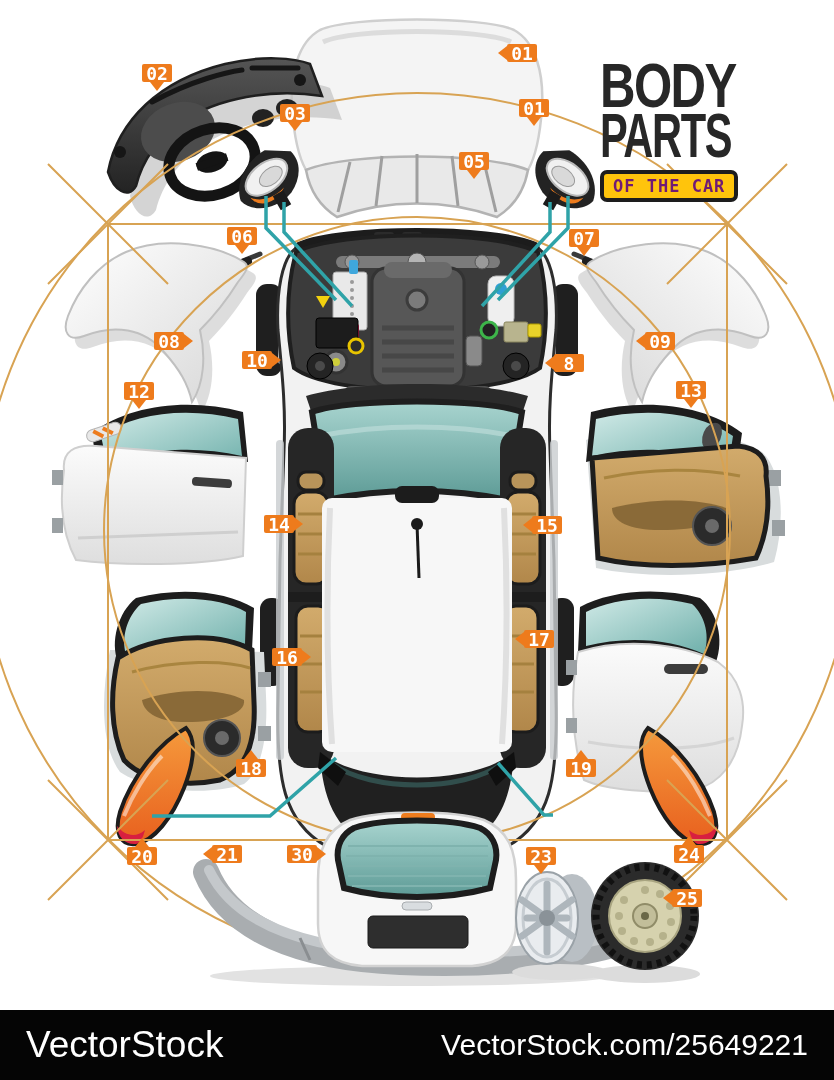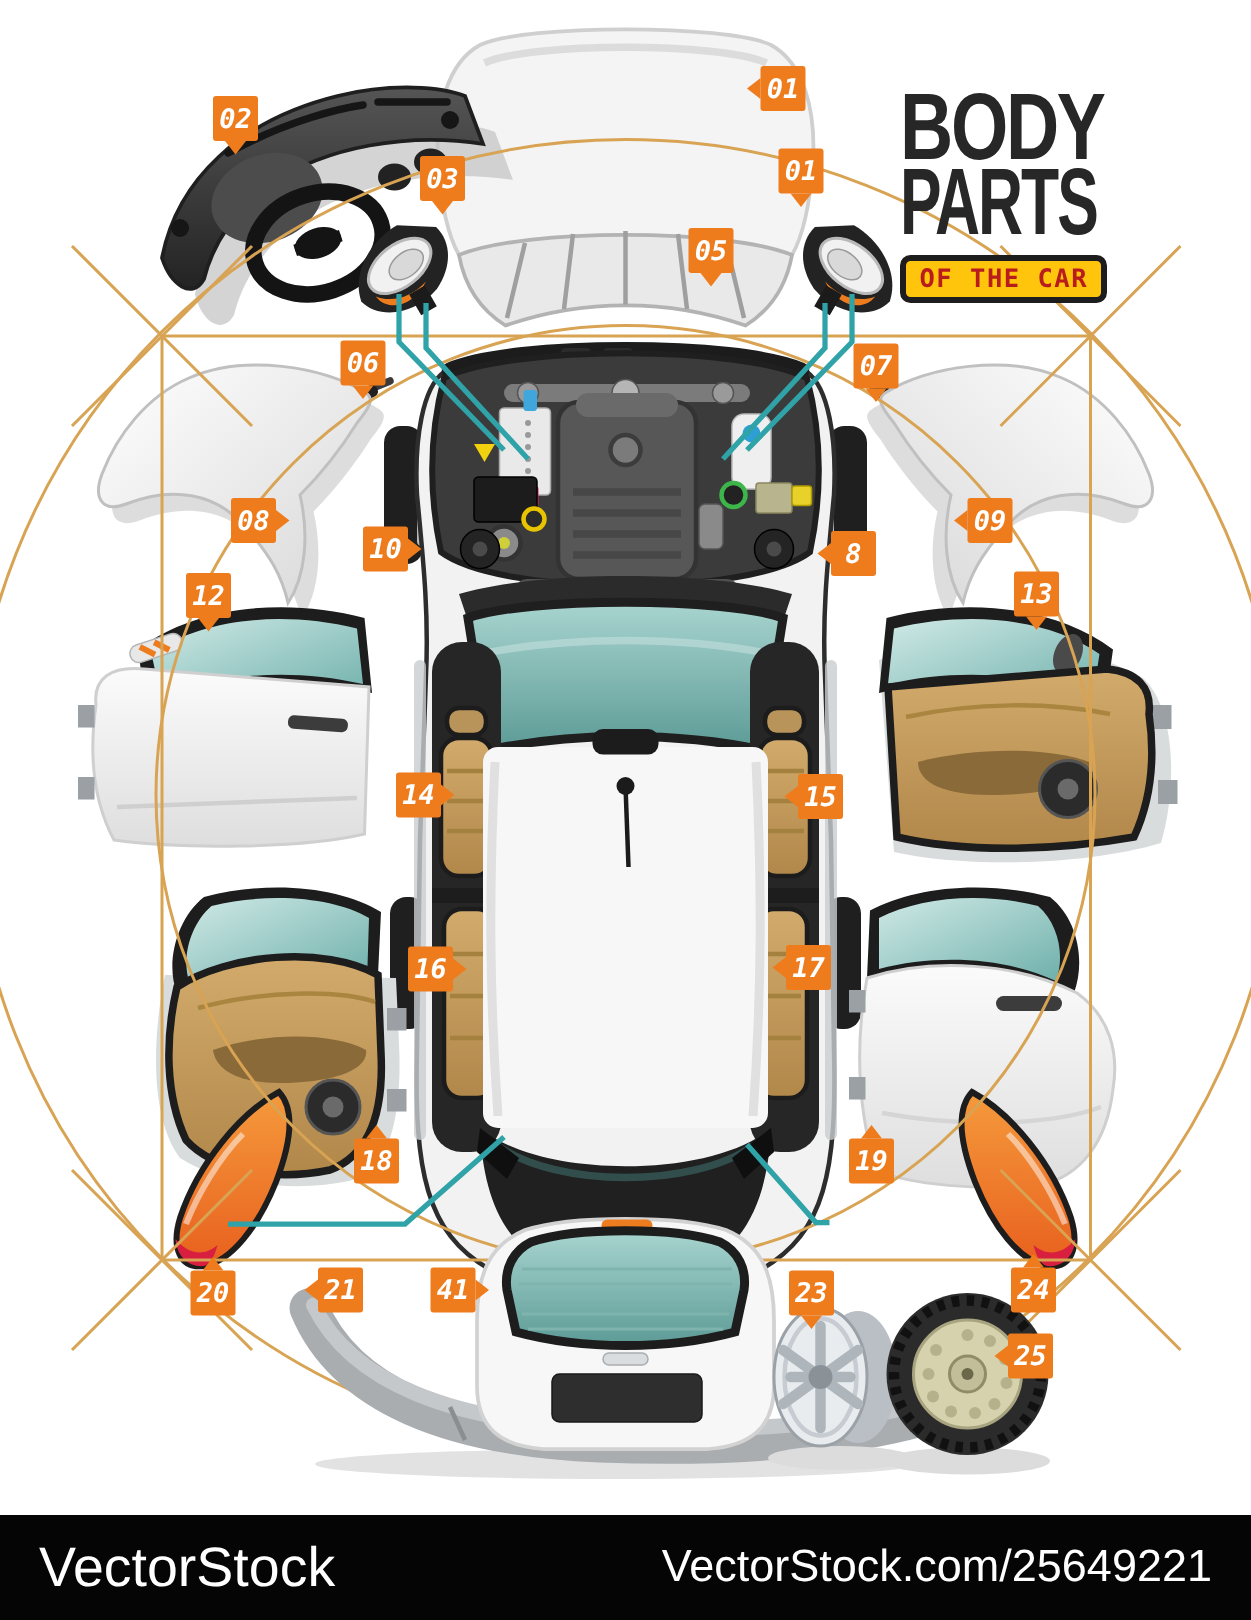--- a/index.html
+++ b/index.html
@@ -8,27 +8,27 @@
   .art{position:absolute;left:0;top:0;z-index:1;}
 
   
   .title-block{position:absolute;left:600px;top:60px;z-index:20;color:#272727;}
   .title-line{display:block;font-weight:bold;font-size:63px;line-height:50px;
               letter-spacing:-2px;transform:scaleX(.78);transform-origin:left top;
               font-family:"Liberation Sans",sans-serif;}
   .title-line.l2{transform:scaleX(.66);}
   .plate{display:inline-block;margin-top:10px;background:#FFC40C;border:4px solid #1d1d1d;
          border-radius:7px;padding:2px 9px;font-family:"DejaVu Sans Mono",monospace;
-         font-weight:bold;font-size:17px;letter-spacing:1px;color:#b91c1c;white-space:nowrap;}
+         font-weight:bold;font-size:17px;letter-spacing:1px;color:#701a75;white-space:nowrap;}
 
   
-  .badge{position:absolute;width:30px;height:30px;background:#EE7B1C;color:#fff;
+  .badge{position:absolute;width:30px;height:18px;background:#EE7B1C;color:#fff;
          display:flex;align-items:center;justify-content:center;z-index:30;
          font-family:"DejaVu Sans Mono",monospace;font-weight:bold;font-size:18px;
-         border-radius:2px;font-style:italic;}
+         border-radius:2px;}
   .ptr{position:absolute;width:0;height:0;border:7px solid transparent;}
   .p-down  .ptr{top:100%;left:50%;margin-left:-7px;border-top:9px solid #EE7B1C;border-bottom:0;}
   .p-up    .ptr{bottom:100%;left:50%;margin-left:-7px;border-bottom:9px solid #EE7B1C;border-top:0;}
   .p-left  .ptr{right:100%;top:50%;margin-top:-7px;border-right:9px solid #EE7B1C;border-left:0;}
   .p-right .ptr{left:100%;top:50%;margin-top:-7px;border-left:9px solid #EE7B1C;border-right:0;}
 
   
   .footer{position:absolute;left:0;bottom:0;width:834px;height:70px;background:#050505;
           z-index:40;display:flex;align-items:center;justify-content:space-between;
           padding:0 26px;box-sizing:border-box;color:#fff;}
@@ -425,21 +425,21 @@
       <i class="ptr"></i>
     </div>
   <div class="badge p-right" style="left:264px;top:515px">
       <span>14</span>
       <i class="ptr"></i>
     </div>
   <div class="badge p-left" style="left:532px;top:516px">
       <span>15</span>
       <i class="ptr"></i>
     </div>
-  <div class="badge p-right" style="left:272px;top:631px">
+  <div class="badge p-right" style="left:272px;top:648px">
       <span>16</span>
       <i class="ptr"></i>
     </div>
   <div class="badge p-left" style="left:524px;top:630px">
       <span>17</span>
       <i class="ptr"></i>
     </div>
   <div class="badge p-up" style="left:236px;top:759px">
       <span>18</span>
       <i class="ptr"></i>
@@ -450,21 +450,21 @@
     </div>
   <div class="badge p-up" style="left:127px;top:847px">
       <span>20</span>
       <i class="ptr"></i>
     </div>
   <div class="badge p-left" style="left:212px;top:845px">
       <span>21</span>
       <i class="ptr"></i>
     </div>
   <div class="badge p-right" style="left:287px;top:845px">
-      <span>41</span>
+      <span>30</span>
       <i class="ptr"></i>
     </div>
   <div class="badge p-down" style="left:526px;top:847px">
       <span>23</span>
       <i class="ptr"></i>
     </div>
   <div class="badge p-up" style="left:674px;top:845px">
       <span>24</span>
       <i class="ptr"></i>
     </div>

